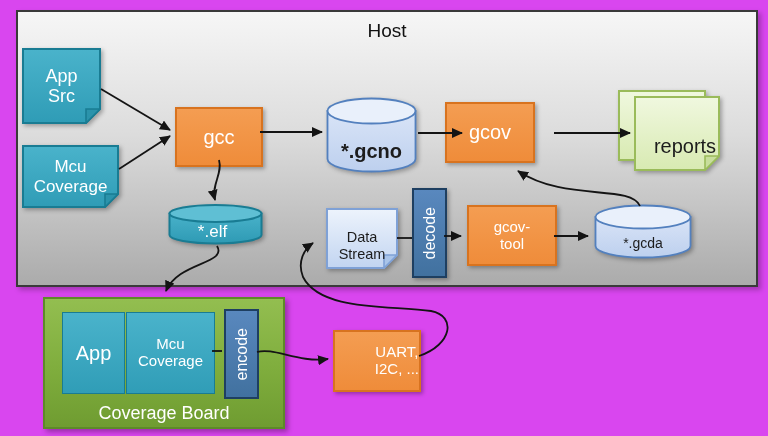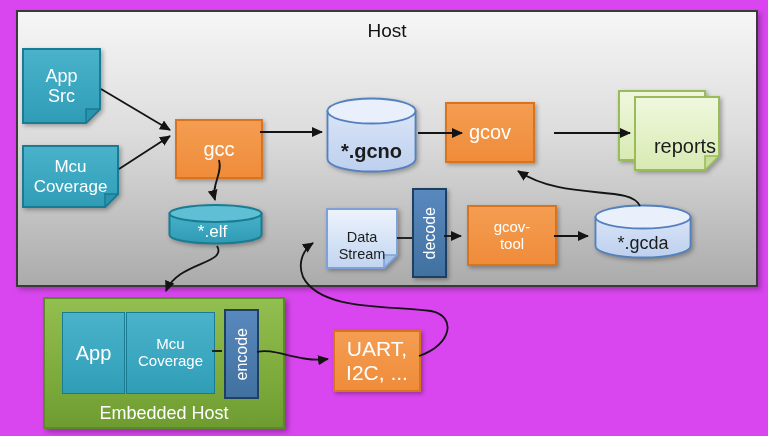--- a/index.html
+++ b/index.html
@@ -81,21 +81,21 @@
 
   <div class="shape-node" style="left:22px;top:145px;width:97px;height:63px;font-size:17px;">
     <svg width="97" height="63">
       <path d="M1,1 H96 V49 L83,62 H1 z" fill="url(#gTealNote)" stroke="#197c93" stroke-width="2"></path>
       <path d="M96,49 L83,62 L83,49 z" fill="#2b93ab" stroke="#197c93" stroke-width="1.6"></path>
     </svg>
     <div class="shape-label light">Mcu
 Coverage</div>
   </div>
 
-  <div class="node orange shadow" style="left:175px;top:119px;width:84px;height:56px;font-size:20px;">
+  <div class="node orange shadow" style="left:175px;top:107px;width:84px;height:56px;font-size:20px;">
     <span>gcc</span>
   </div>
 
   <div class="shape-node" style="left:326px;top:97px;width:91px;height:76px;font-size:20px;font-weight:bold;">
     <svg width="91" height="76">
       <path d="M1.5,14 V62 A44,12.5 0 0 0 89.5,62 V14 z" fill="url(#gBlueCyl)" stroke="#5380be" stroke-width="1.8"></path>
       <ellipse cx="45.5" cy="14" rx="44" ry="12.5" fill="#e9f0fb" stroke="#5380be" stroke-width="1.8"></ellipse>
     </svg>
     <div class="shape-label dark" style="padding-top:16px;">*.gcno</div>
   </div>
@@ -132,43 +132,43 @@
 
   <div class="node steel shadow" style="left:412px;top:188px;width:31px;height:86px;font-size:16px;">
     <span class="vtext">decode</span>
   </div>
 
   <div class="node orange shadow" style="left:467px;top:205px;width:86px;height:57px;font-size:15px;">
     <span>gcov-
 tool</span>
   </div>
 
-  <div class="shape-node" style="left:594px;top:204px;width:98px;height:55px;font-size:18px;">
+  <div class="shape-node" style="left:594px;top:204px;width:98px;height:55px;font-size:14px;">
     <svg width="98" height="55">
       <path d="M1.5,13 V42 A47.5,11.5 0 0 0 96.5,42 V13 z" fill="url(#gBlueCyl)" stroke="#5380be" stroke-width="1.8"></path>
       <ellipse cx="49" cy="13" rx="47.5" ry="11.5" fill="#e9f0fb" stroke="#5380be" stroke-width="1.8"></ellipse>
     </svg>
     <div class="shape-label dark" style="padding-top:12px;">*.gcda</div>
   </div>
 
   <div class="board">
     <div class="node teal" style="left:17px;top:13px;width:61px;height:80px;font-size:20px;border-width:1.5px;">
       <span>App</span>
     </div>
     <div class="node teal" style="left:81px;top:13px;width:87px;height:80px;font-size:15px;border-width:1.5px;">
       <span>Mcu
 Coverage</span>
     </div>
     <div class="node steel" style="left:179px;top:10px;width:31px;height:86px;font-size:16px;">
       <span class="vtext">encode</span>
     </div>
-    <div class="board-label">Embedded Host</div>
+    <div class="board-label">Coverage Board</div>
   </div>
 
-  <div class="node orange shadow" style="left:333px;top:330px;width:84px;height:58px;font-size:21px;">
+  <div class="node orange shadow" style="left:333px;top:330px;width:84px;height:58px;font-size:15px;justify-content:flex-end;">
     <span>UART,
 I2C, ...</span>
   </div>
 
   <svg class="edges" width="768" height="436">
     <defs>
       <marker id="arr" markerUnits="userSpaceOnUse" markerWidth="11" markerHeight="10" refX="10" refY="5" orient="auto">
         <path d="M0,0 L11,5 L0,10 z" fill="#141414"></path>
       </marker>
     </defs>

